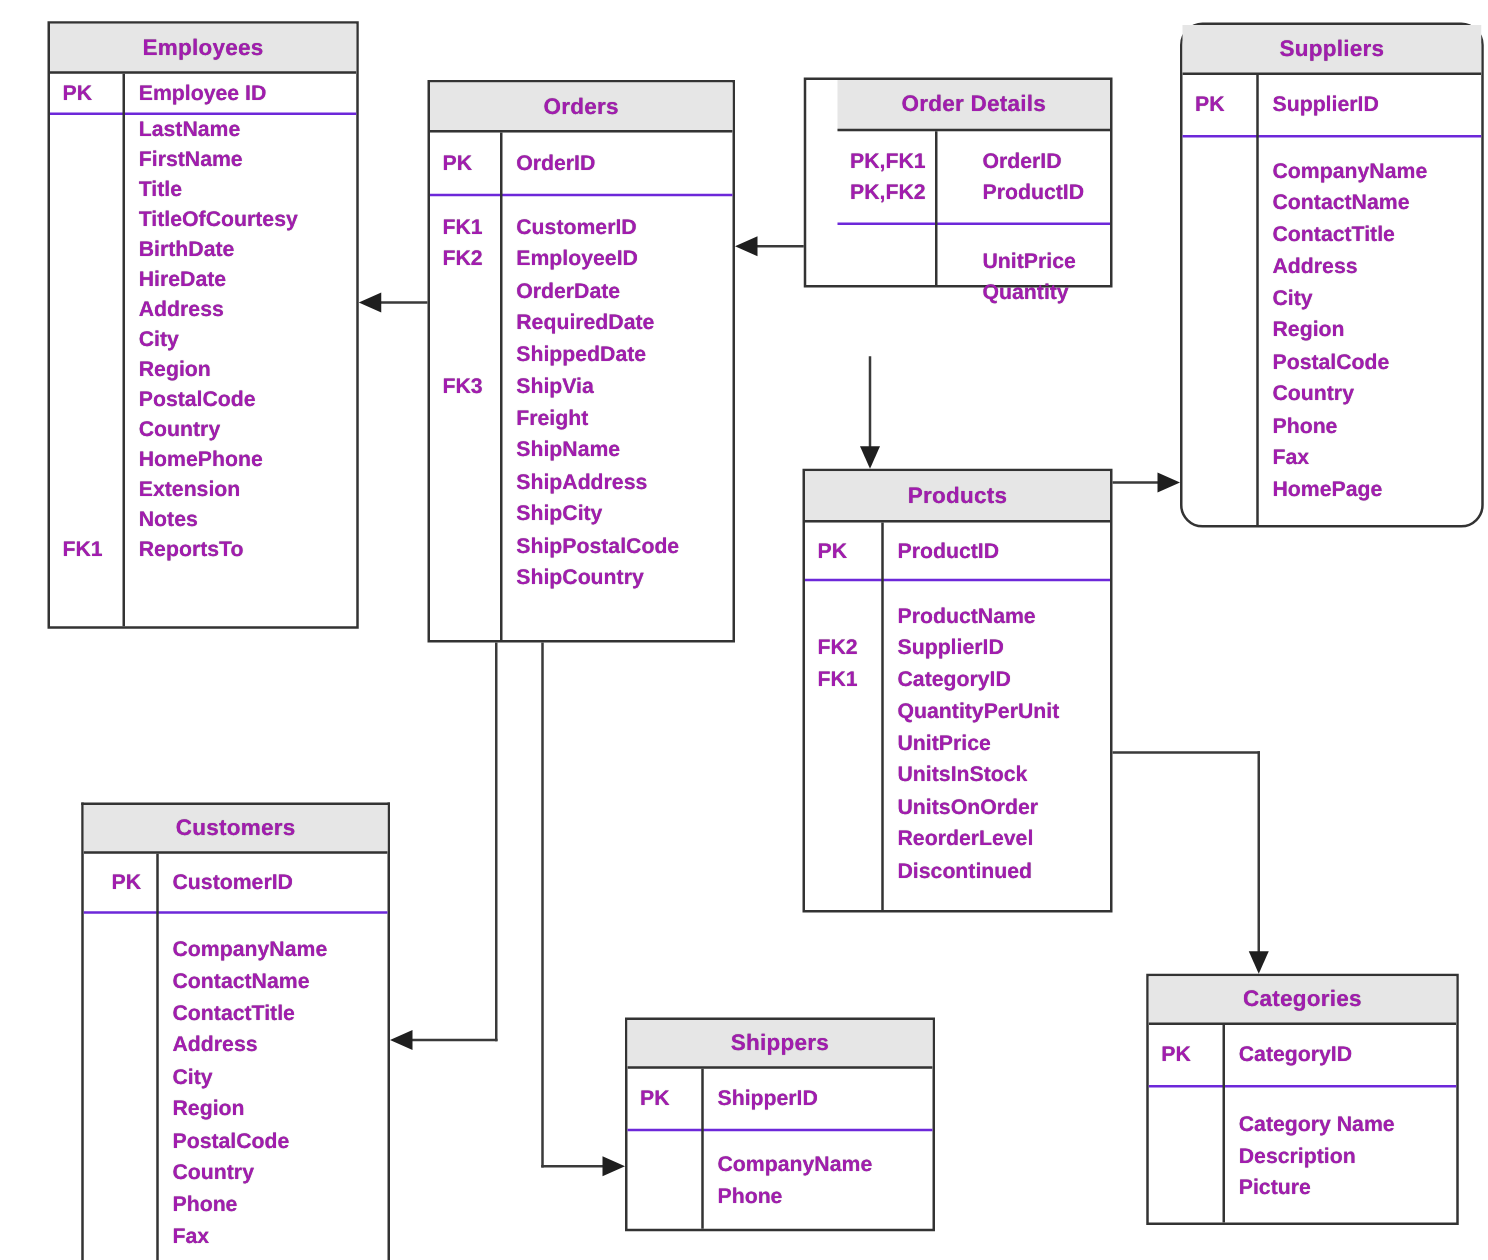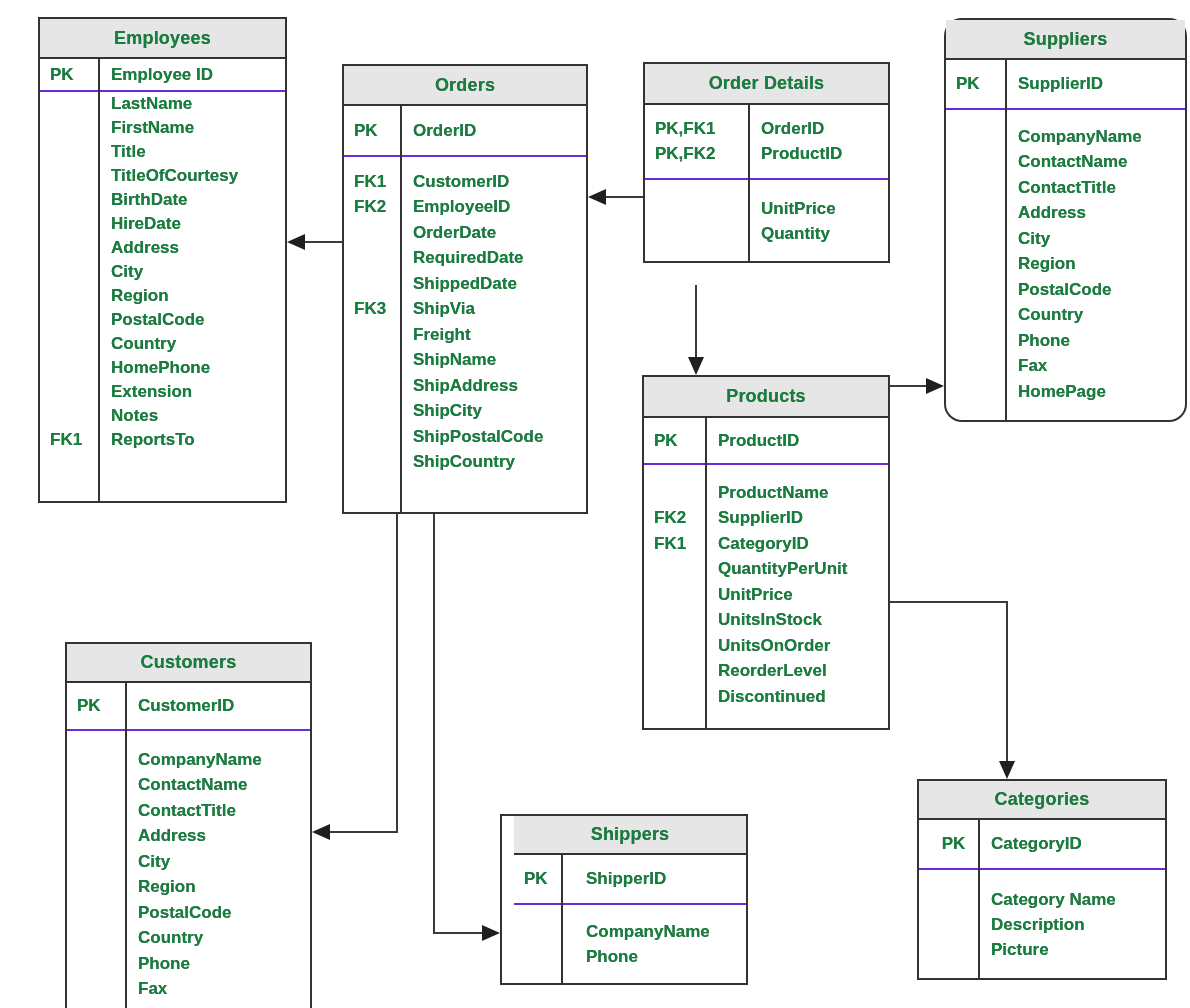--- a/index.html
+++ b/index.html
@@ -1,18 +1,18 @@
 <!DOCTYPE html>
 <html><head>
 <meta charset="utf-8">
 <style>
   html,body{margin:0;padding:0;background:#fff;}
   .canvas{
     position:relative;width:1190px;height:1008px;background:#fff;overflow:hidden;
-    font-family:"Liberation Sans","DejaVu Sans",sans-serif;color:#15803d;
+    font-family:"Liberation Sans","DejaVu Sans",sans-serif;color:#a21caf;
   }
   
   .er-table{
     position:absolute;box-sizing:border-box;
     border:2px solid #333;background:#fff;
   }
   .tbl-header{
     height:calc(var(--hh) - 2px);box-sizing:border-box;border-bottom:2px solid #333;
     background:#e6e6e6;display:flex;align-items:center;justify-content:center;
     font-size:18px;font-weight:700;letter-spacing:.2px;
@@ -35,26 +35,26 @@
     padding-left:13px;font-size:17px;font-weight:700;white-space:nowrap;
     text-shadow:0 0 .6px rgba(0,0,0,.55);
   }
   .vdiv{
     position:absolute;top:calc(var(--hh) - 2px);bottom:0;left:calc(var(--kw) + 0px);
     width:2px;background:#333;
   }
   
   #t-employees   {left:38px;  top:17px;  width:249px;height:486px;--hh:42px;--pkh:33px;--kw:58px;--rh:24px;  --bpt:0px;}
   #t-orders      {left:342px; top:64px;  width:246px;height:450px;--hh:42px;--pkh:51px;--kw:56px;--rh:25.5px;--bpt:12px;}
-  #t-orderdetails{left:643px; top:62px;  width:247px;height:201px;--hh:43px;--pkh:75px;--pkrh:25px;--kw:103px;--rh:25px;--bpt:16px;}
+  #t-orderdetails{left:643px; top:62px;  width:247px;height:168px;padding-left:25px;--hh:43px;--pkh:75px;--pkrh:25px;--kw:103px;--rh:25px;--bpt:16px;}
   #t-suppliers   {left:944px; top:18px;  width:243px;height:404px;border-radius:18px;--hh:42px;--pkh:50px;--kw:59px;--rh:25.5px;--bpt:14px;}
   #t-products    {left:642px; top:375px; width:248px;height:355px;--hh:43px;--pkh:47px;--kw:61px;--rh:25.5px;--bpt:15px;}
-  #t-customers   {left:65px;  top:642px; width:247px;height:366px;--hh:41px;--pkh:48px;--kw:58px;--rh:25.5px;--bpt:16px;border-bottom:none;}
-  #t-shippers    {left:500px; top:814px; width:248px;height:171px;padding-left:12px;--hh:41px;--pkh:50px;--kw:59px;--rh:25px;  --bpt:14px;}
-  #t-categories  {left:917px; top:779px; width:250px;height:201px;text-align:center;--hh:41px;--pkh:50px;--kw:59px;--rh:25px;  --bpt:17px;}
+  #t-customers   {left:65px;  top:642px; width:247px;height:366px;--hh:41px;--pkh:48px;--kw:58px;--rh:25.5px;--bpt:16px;border-bottom:none;text-align:center;}
+  #t-shippers    {left:500px; top:814px; width:248px;height:171px;--hh:41px;--pkh:50px;--kw:59px;--rh:25px;  --bpt:14px;}
+  #t-categories  {left:917px; top:779px; width:250px;height:201px;--hh:41px;--pkh:50px;--kw:59px;--rh:25px;  --bpt:17px;}
   
   .cline{position:absolute;background:#3a3a3a;}
   .arrow{position:absolute;width:0;height:0;}
   .arrow.left {border-top:8px solid transparent;border-bottom:8px solid transparent;border-right:18px solid #1f1f1f;}
   .arrow.right{border-top:8px solid transparent;border-bottom:8px solid transparent;border-left:18px solid #1f1f1f;}
   .arrow.down {border-left:8px solid transparent;border-right:8px solid transparent;border-top:18px solid #1f1f1f;}
 </style>
 </head>
 <body>
 

